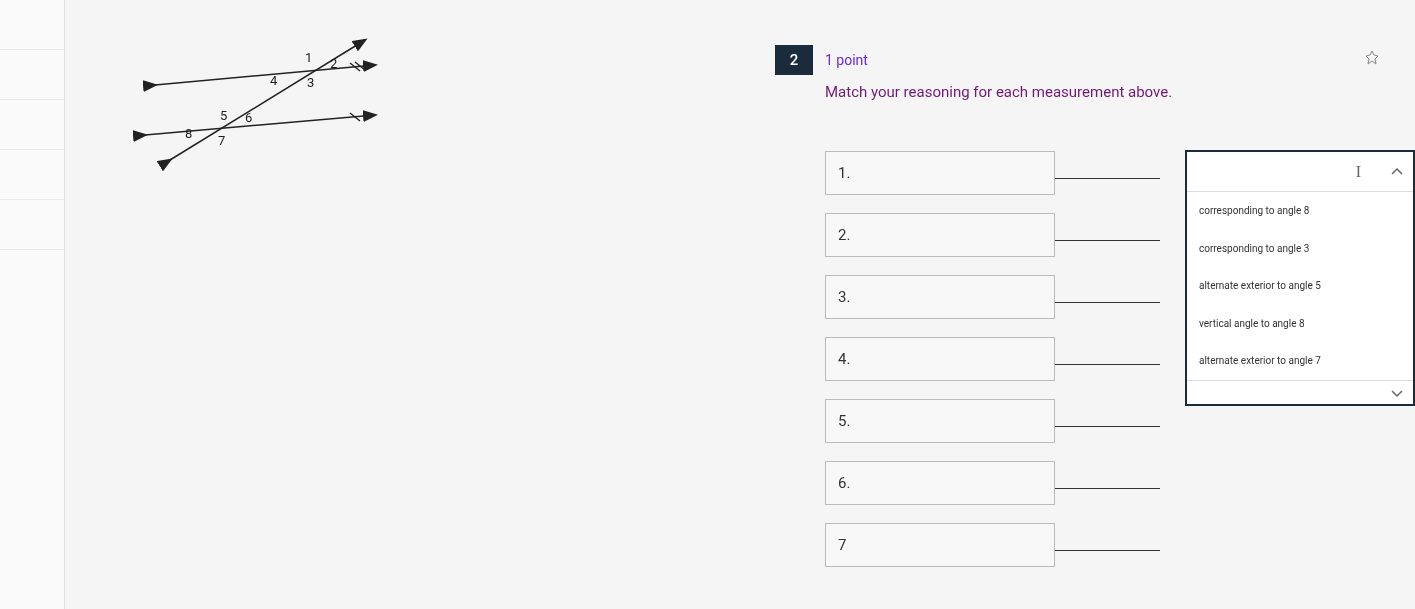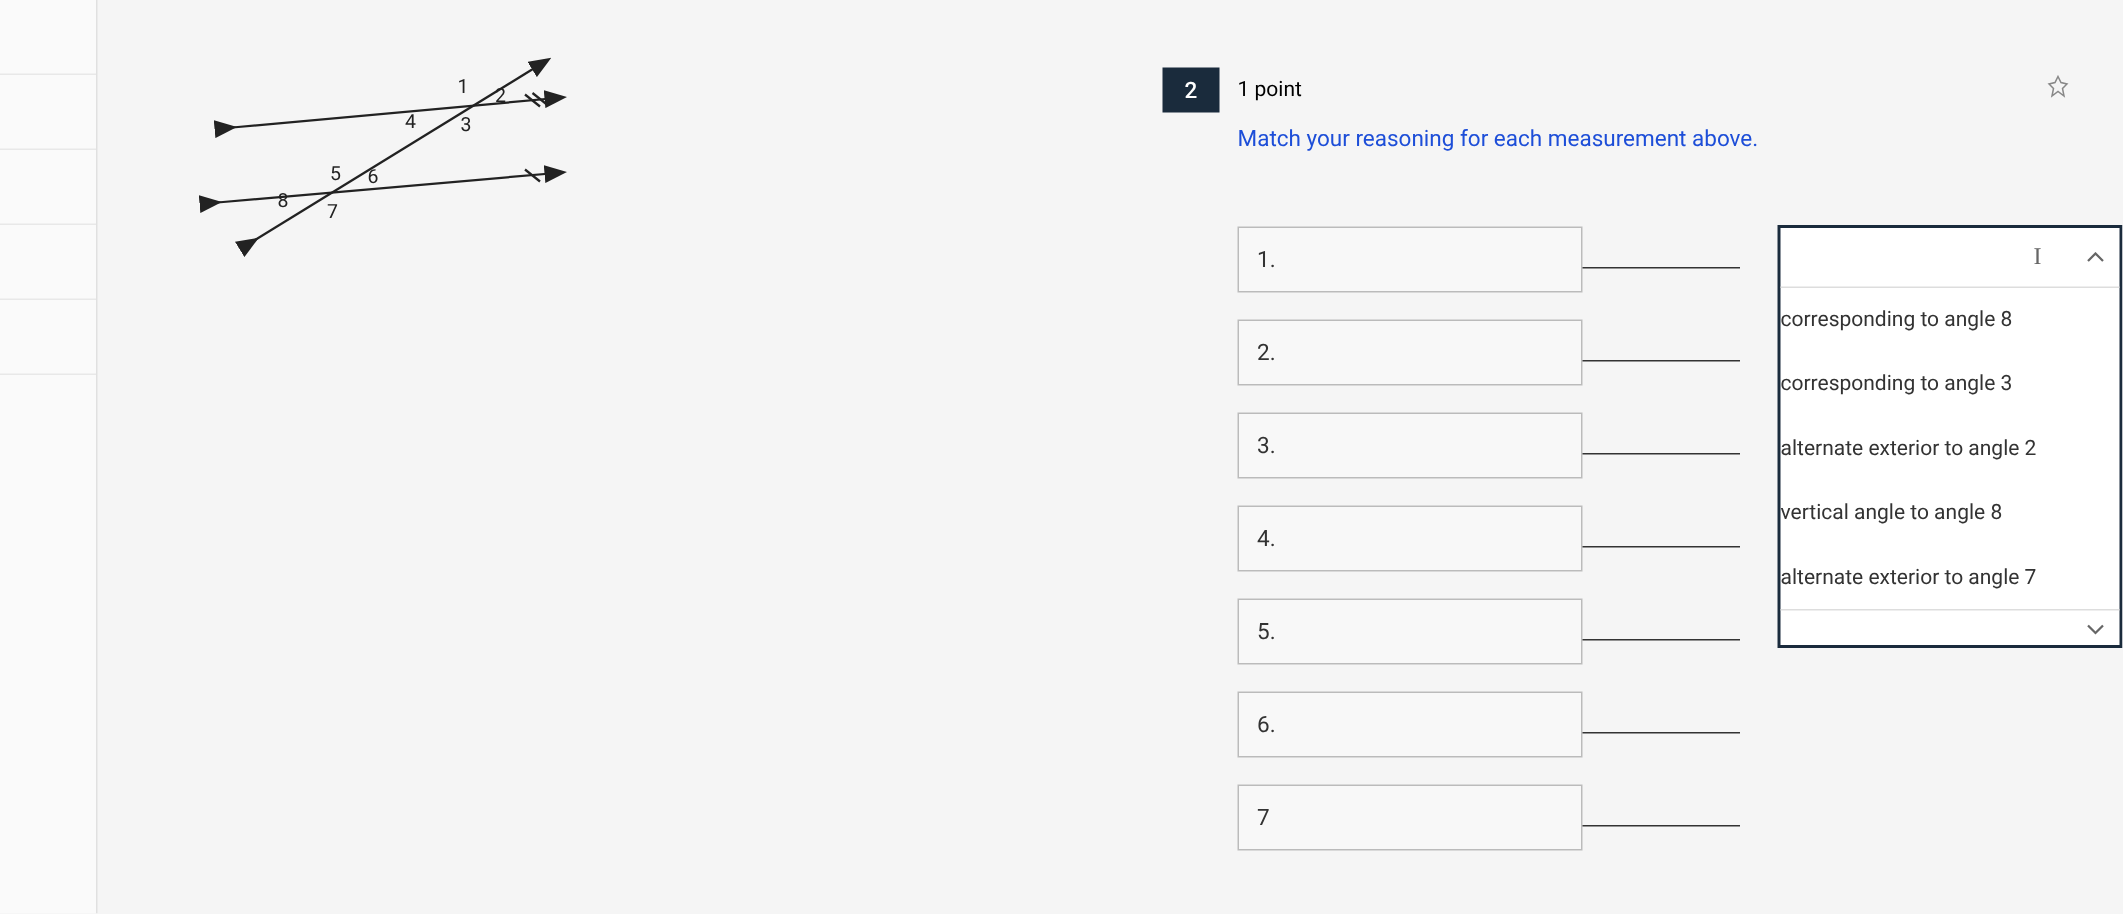--- a/index.html
+++ b/index.html
@@ -53,31 +53,31 @@
       color: #fff;
       width: 38px;
       height: 30px;
       display: flex;
       align-items: center;
       justify-content: center;
       font-size: 15px;
       font-weight: 500;
     }
     .question-points {
-      color: #000000;
+      color: #6d28d9;
       font-size: 14px;
     }
     .pin-icon {
       margin-left: auto;
       margin-right: 15px;
       color: #888;
     }
     .question-text {
       margin-left: 50px;
-      color: #1d4ed8;
+      color: #701a75;
       font-size: 15px;
       margin-bottom: 50px;
     }
     .matching-area {
       display: flex;
       margin-left: 50px;
       gap: 0;
     }
     .match-left {
       display: flex;
@@ -130,22 +130,22 @@
     }
     .dropdown-chevron {
       font-size: 12px;
       color: #666;
     }
     .dropdown-list {
       display: flex;
       flex-direction: column;
     }
     .dropdown-option {
-      padding: 12px 0;
-      font-size: 14px;
+      padding: 12px 12px;
+      font-size: 10px;
       color: #333;
       cursor: pointer;
       line-height: 1.35;
     }
     .dropdown-footer {
       height: 24px;
       border-top: 1px solid #ddd;
       display: flex;
       align-items: center;
       justify-content: flex-end;
@@ -251,21 +251,21 @@
         <span class="dropdown-cursor">I</span>
         <span class="dropdown-chevron">
           <svg width="12" height="8" viewBox="0 0 12 8">
               <path d="M1 6 L6 1 L11 6" fill="none" stroke="#666" stroke-width="1.5"></path>
             </svg>
         </span>
       </div>
       <div class="dropdown-list">
         <div class="dropdown-option">corresponding to angle 8</div>
         <div class="dropdown-option">corresponding to angle 3</div>
-        <div class="dropdown-option">alternate exterior to angle 2</div>
+        <div class="dropdown-option">alternate exterior to angle 5</div>
         <div class="dropdown-option">vertical angle to angle 8</div>
         <div class="dropdown-option">alternate exterior to angle 7</div>
       </div>
       <div class="dropdown-footer">
         <span>
           <svg width="12" height="8" viewBox="0 0 12 8">
               <path d="M1 1 L6 6 L11 1" fill="none" stroke="#666" stroke-width="1.5"></path>
             </svg>
         </span>
       </div>

